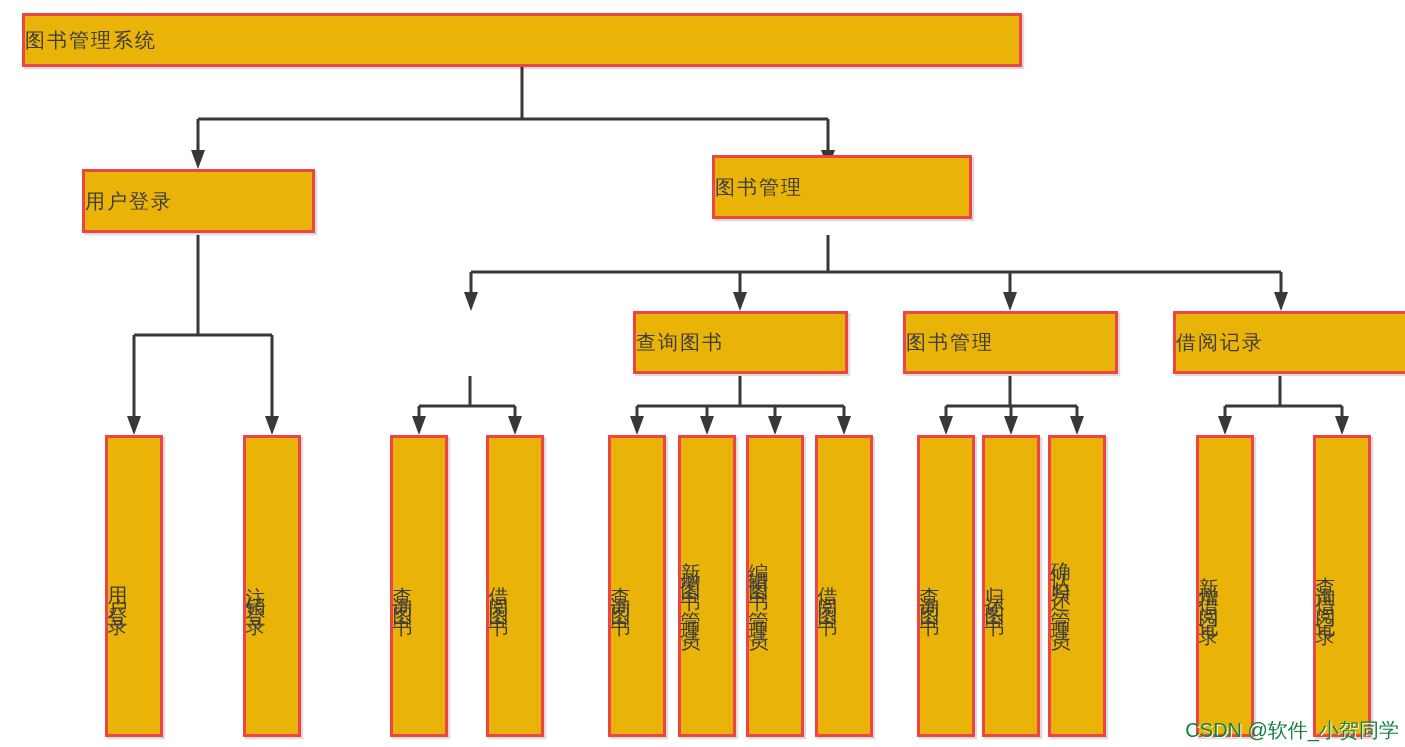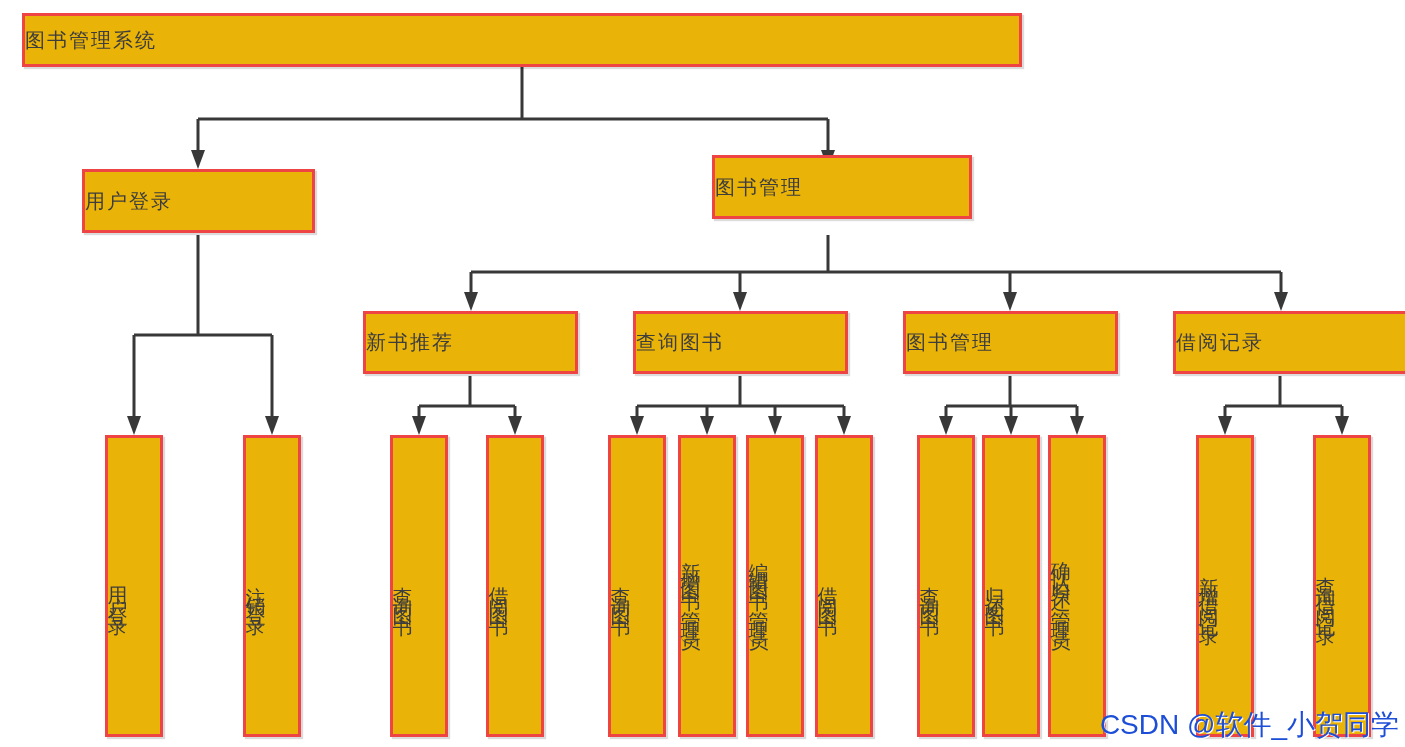--- a/index.html
+++ b/index.html
@@ -70,22 +70,22 @@
   #node-bb-borrow-books    { left: 815px; }
   #node-cb-query-books     { left: 917px; }
   #node-cb-return-books    { left: 982px; }
   #node-cb-confirm-return-admin { left: 1048px; }
   #node-br-add-record      { left: 1196px; }
   #node-br-query-record    { left: 1313px; }
   #watermark {
     position: absolute;
     right: 6px;
     bottom: 3px;
-    font-size: 28px;
-    color: #1d4ed8;
+    font-size: 20px;
+    color: #15803d;
     text-shadow: 1px 1px 0 #ffffff;
     z-index: 3;
     white-space: nowrap;
     margin-left: 40px;
   }
 </style>
 </head>
 <body>
 
 <div id="canvas">
@@ -134,23 +134,20 @@
     <span>图书管理系统</span>
   </div>
 
   <div class="node hbox" id="node-user-login">
     <span>用户登录</span>
   </div>
   <div class="node hbox" id="node-book-management">
     <span>图书管理</span>
   </div>
 
-  <div class="node hbox" id="node-new-book-recommend">
-    <span>新书推荐</span>
-  </div>
   <div class="node hbox" id="node-book-borrowing">
     <span>查询图书</span>
   </div>
   <div class="node hbox" id="node-current-borrowing">
     <span>图书管理</span>
   </div>
   <div class="node hbox" id="node-borrowing-records">
     <span>借阅记录</span>
   </div>
 

